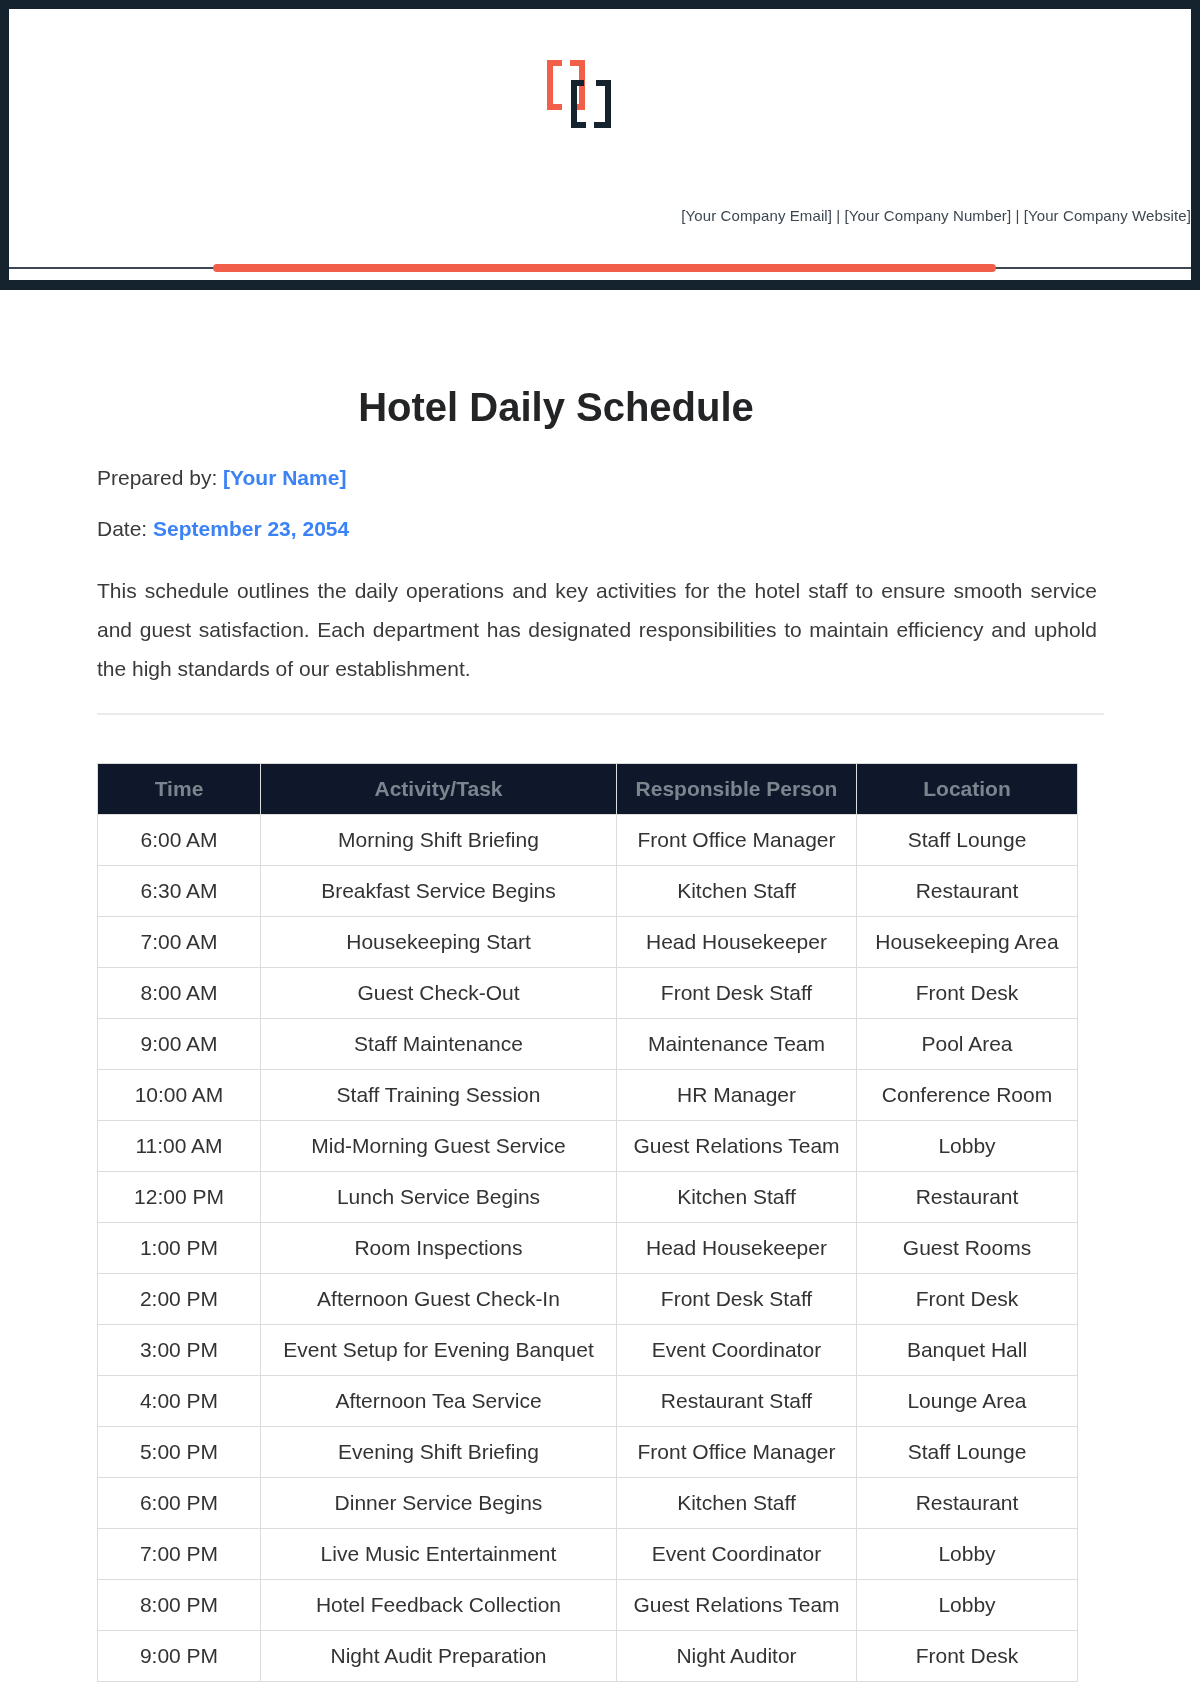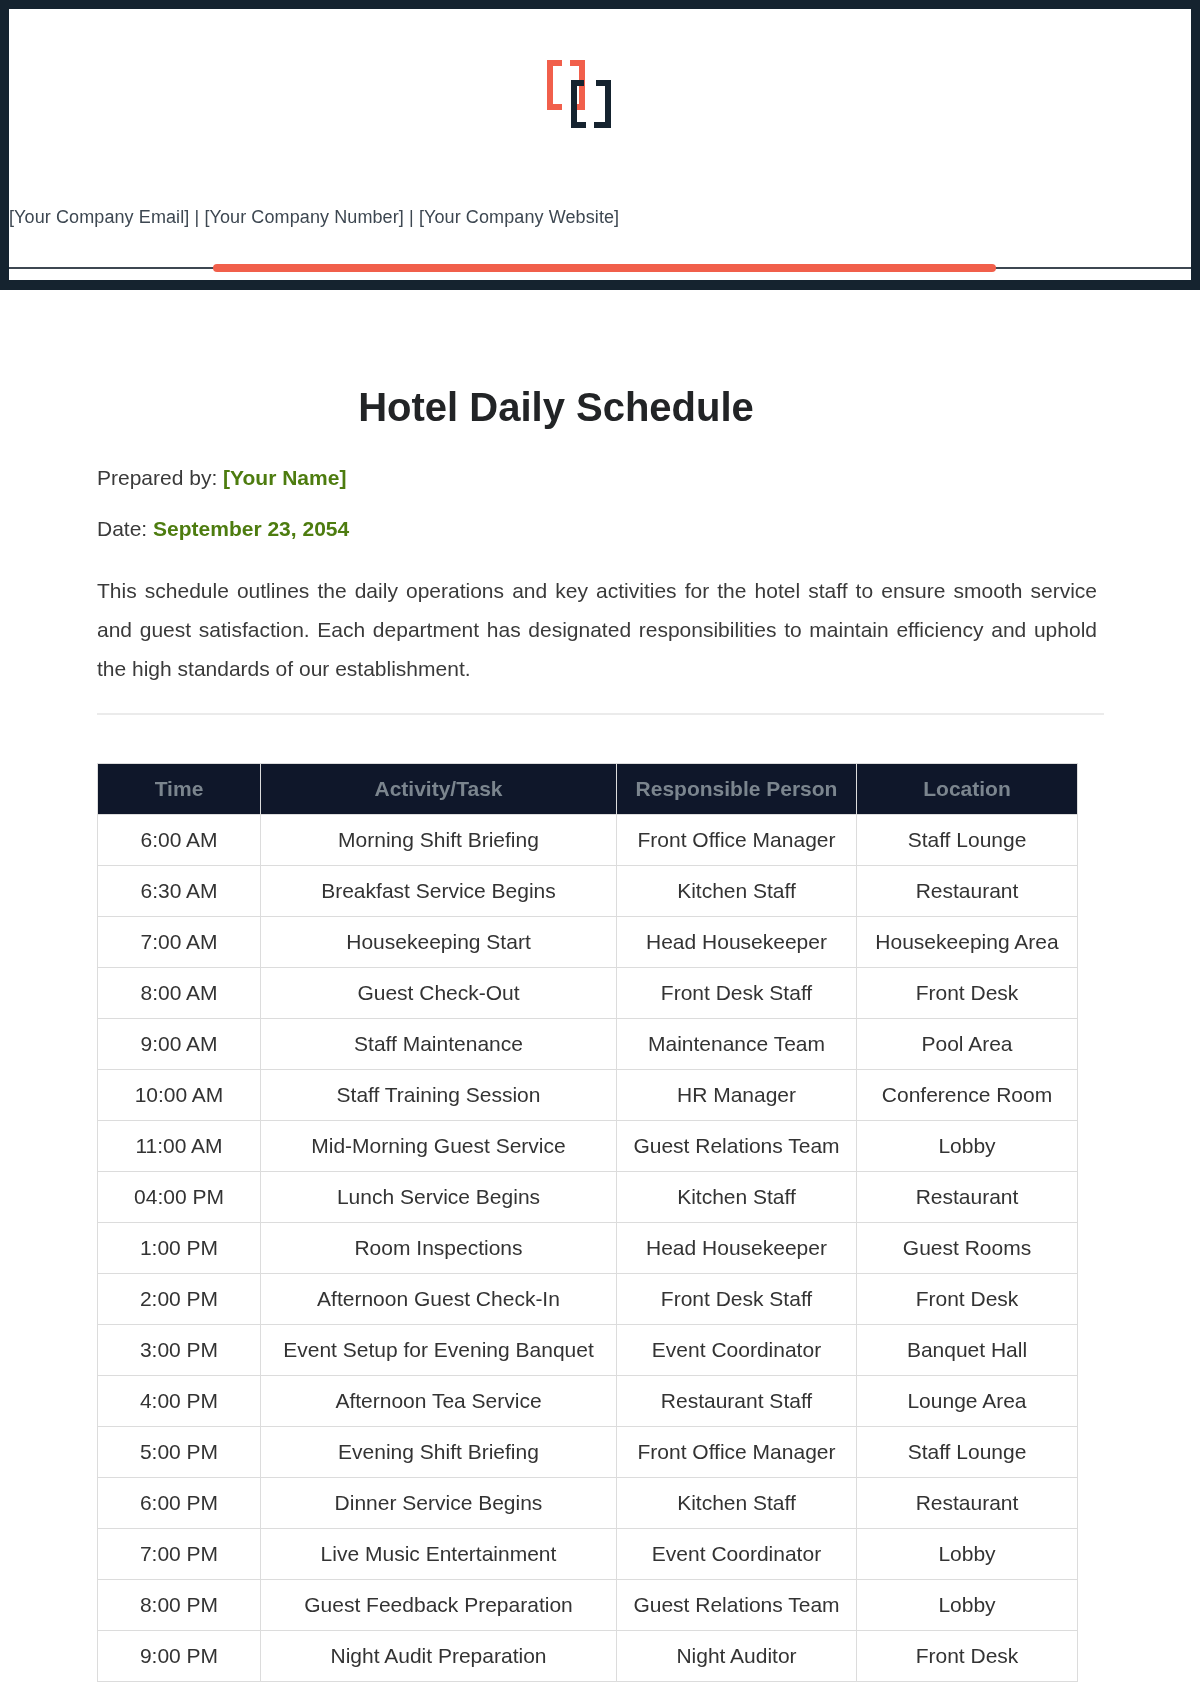--- a/index.html
+++ b/index.html
@@ -4,30 +4,30 @@
 <style>
   html, body { margin: 0; padding: 0; background: #ffffff; }
   body { width: 1200px; height: 1700px; position: relative; overflow: hidden;
          font-family: "Liberation Sans", "DejaVu Sans", sans-serif; color: #2b2b2b; }
 
   .header-frame { position: absolute; left: 0; top: 0; width: 1200px; height: 290px;
                   background: #15232f; }
   .header-inner { position: absolute; left: 9px; top: 9px; width: 1182px; height: 271px;
                   background: #ffffff; }
   .logo { position: absolute; left: 535px; top: 50px; width: 70px; height: 70px; }
-  .contact { position: absolute; left: 0; width: 1182px; top: 198px; text-align: left;
-             font-size: 18px; color: #3d4751; letter-spacing: 0.1px; }
+  .contact { position: absolute; left: 0; width: 1182px; top: 198px; text-align: right;
+             font-size: 15px; color: #3d4751; letter-spacing: 0.1px; }
   .rule-line { position: absolute; left: 0; top: 258px; width: 1182px; height: 2px; background: #3d4751; }
   .rule-accent { position: absolute; left: 204px; top: 255px; width: 783px; height: 8px;
                  background: #f15f4b; border-radius: 4px; }
 
   .title { position: absolute; left: 0; width: 1112px; top: 385px; text-align: center;
            font-size: 40px; font-weight: bold; color: #222426; }
   .meta { position: absolute; left: 97px; font-size: 21px; color: #3a3a3a; }
-  .meta b { color: #4d7c0f; }
+  .meta b { color: #3b82f6; }
   .meta-prepared { top: 466px; }
   .meta-date { top: 517px; }
   .intro { position: absolute; left: 97px; top: 550px; width: 1000px; font-size: 21px;
            line-height: 39px; color: #3a3a3a; text-align: justify; }
   .divider { position: absolute; left: 97px; top: 713px; width: 1007px; height: 2px; background: #ebebeb; }
 
   table.schedule { position: absolute; left: 97px; top: 763px; border-collapse: collapse;
                    font-size: 21px; }
   table.schedule th, table.schedule td { border: 1.5px solid #dcdcdc; text-align: center;
                    height: 50px; padding: 0 6px; white-space: nowrap; }
@@ -116,21 +116,21 @@
         <td>HR Manager</td>
         <td>Conference Room</td>
       </tr>
       <tr>
         <td>11:00 AM</td>
         <td>Mid-Morning Guest Service</td>
         <td>Guest Relations Team</td>
         <td>Lobby</td>
       </tr>
       <tr>
-        <td>04:00 PM</td>
+        <td>12:00 PM</td>
         <td>Lunch Service Begins</td>
         <td>Kitchen Staff</td>
         <td>Restaurant</td>
       </tr>
       <tr>
         <td>1:00 PM</td>
         <td>Room Inspections</td>
         <td>Head Housekeeper</td>
         <td>Guest Rooms</td>
       </tr>
@@ -165,21 +165,21 @@
         <td>Restaurant</td>
       </tr>
       <tr>
         <td>7:00 PM</td>
         <td>Live Music Entertainment</td>
         <td>Event Coordinator</td>
         <td>Lobby</td>
       </tr>
       <tr>
         <td>8:00 PM</td>
-        <td>Guest Feedback Preparation</td>
+        <td>Hotel Feedback Collection</td>
         <td>Guest Relations Team</td>
         <td>Lobby</td>
       </tr>
       <tr>
         <td>9:00 PM</td>
         <td>Night Audit Preparation</td>
         <td>Night Auditor</td>
         <td>Front Desk</td>
       </tr>
     </tbody>

